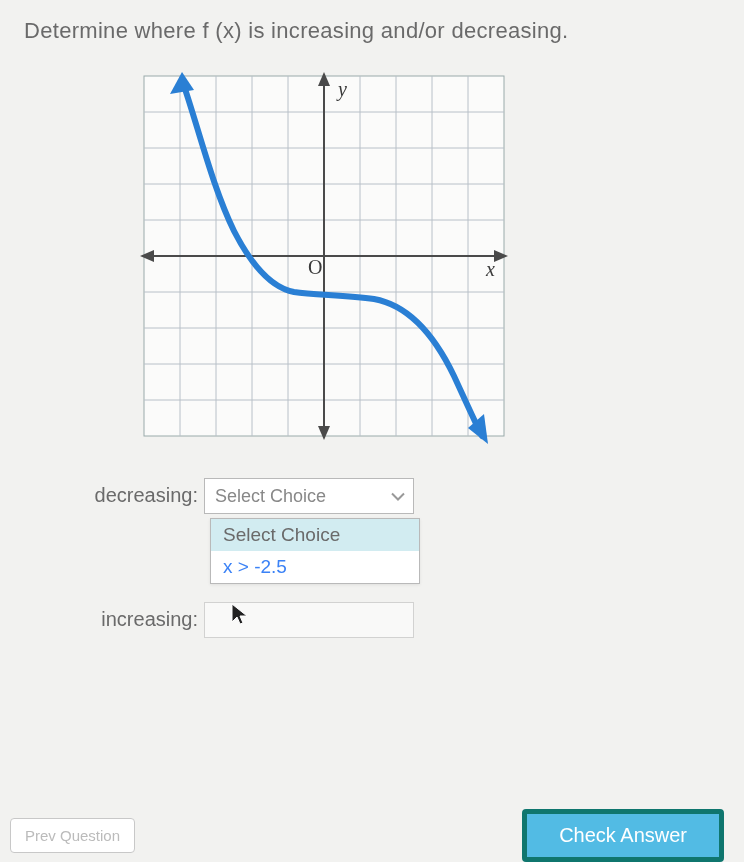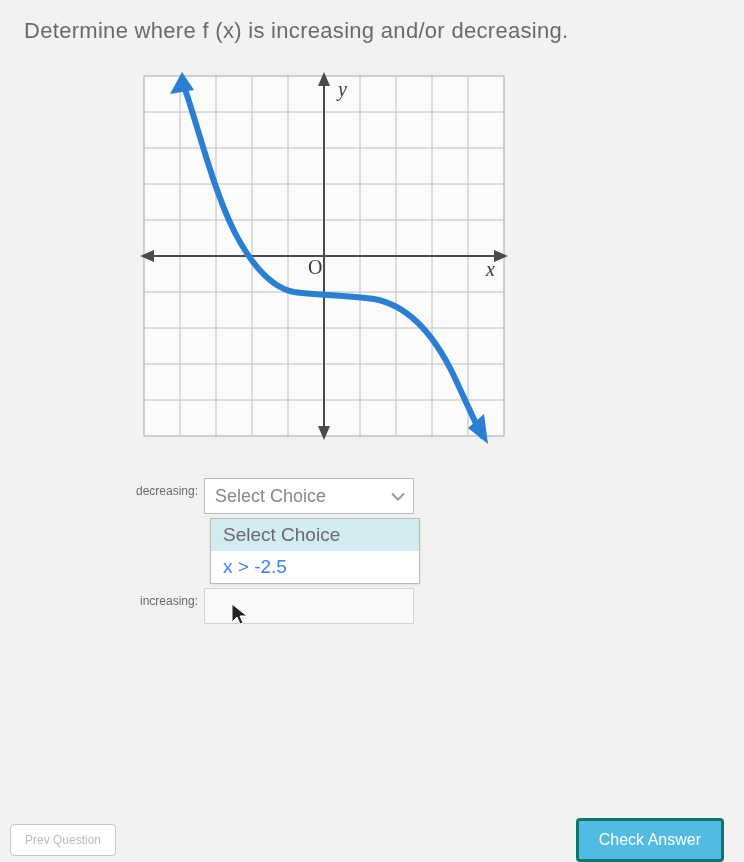--- a/index.html
+++ b/index.html
@@ -27,21 +27,21 @@
     }
     .answer-row {
       display: flex;
       align-items: flex-start;
       margin-bottom: 8px;
     }
     .answer-label {
       width: 140px;
       text-align: right;
       color: #6a6a6a;
-      font-size: 12px;
+      font-size: 20px;
       padding-top: 6px;
       padding-right: 6px;
     }
     .select-closed-box {
       border: 1px solid #b9b9b9;
       background: #fff;
       width: 210px;
       height: 36px;
       display: flex;
       align-items: center;
@@ -72,48 +72,48 @@
       padding: 5px 12px;
       cursor: pointer;
     }
     .dropdown-open .opt.highlight {
       background: #d2ecf1;
       color: #6a6a6a;
     }
     .increasing-wrap {
       position: relative;
       z-index: 1;
-      margin-top: 4px;
+      margin-top: 18px;
     }
     .footer-btns {
       position: absolute;
       bottom: 0;
       left: 0;
       right: 0;
       display: flex;
       justify-content: space-between;
       align-items: center;
       padding: 0 20px 0 10px;
     }
     .ghost-btn {
       border: 1px solid #c8c8c8;
       background: #fff;
       color: #bbb;
-      font-size: 12px;
+      font-size: 15px;
       padding: 8px 14px;
       border-radius: 4px;
       filter: blur(0.4px);
     }
     .primary-btn {
       background: #52bbe4;
       color: #fff;
-      font-size: 16px;
-      padding: 10px 20px;
+      font-size: 20px;
+      padding: 10px 32px;
       border-radius: 4px;
-      border: 3px solid #0f766e;
+      border: 5px solid #0f766e;
       filter: blur(0.6px);
     }
     .cursor {
       position: absolute;
       left: 230px;
       top: 602px;
       pointer-events: none;
       z-index: 20;
     }
   </style>

